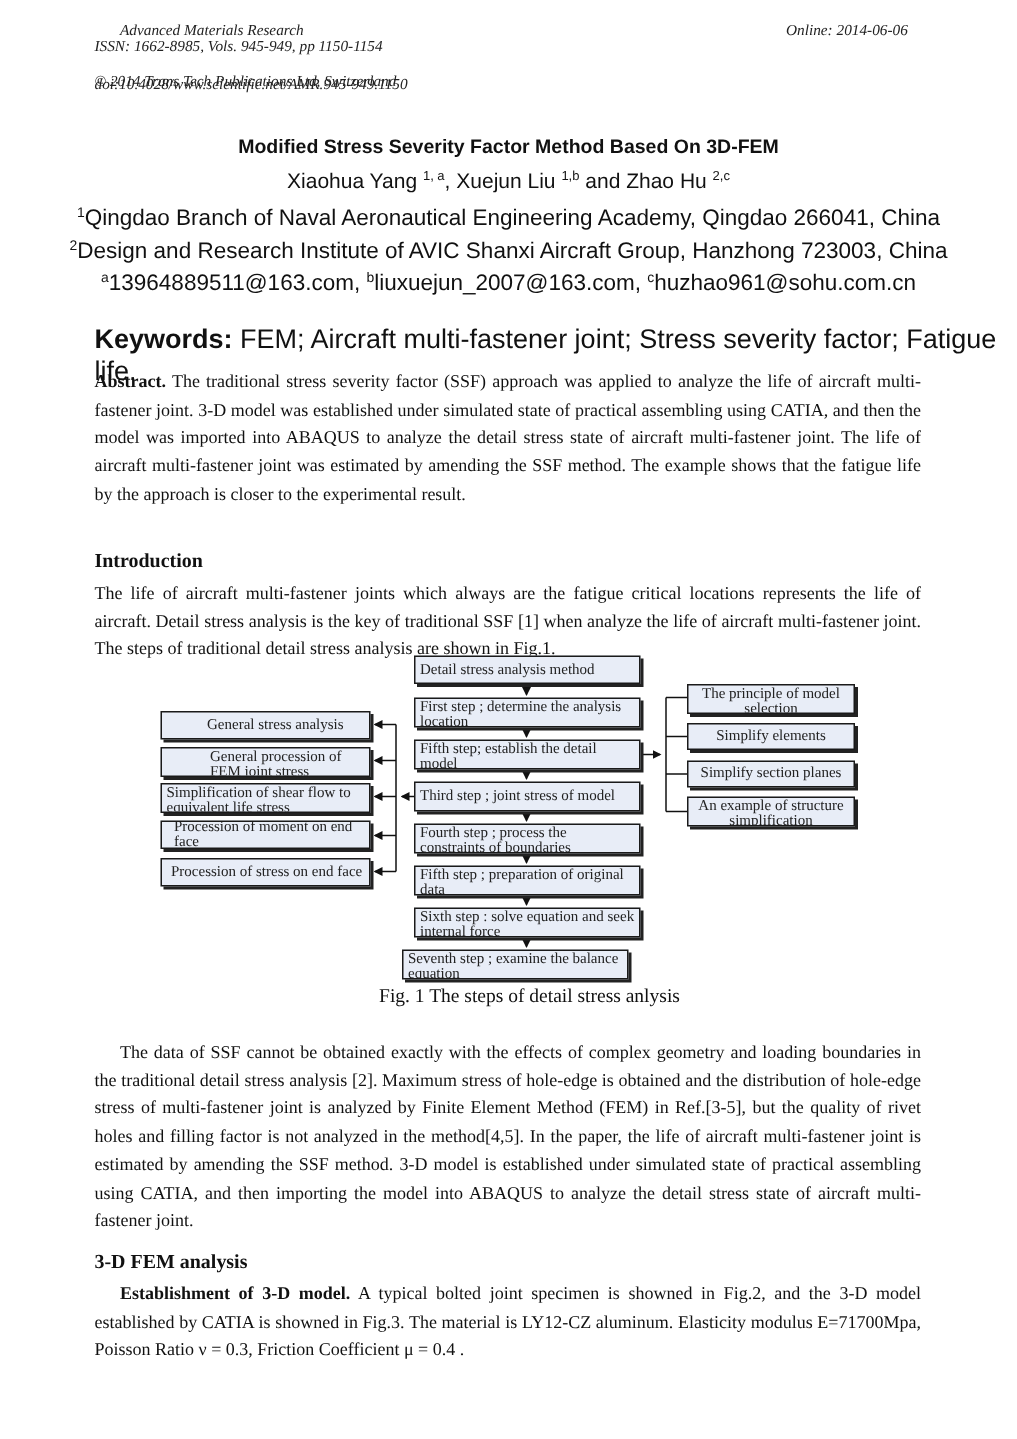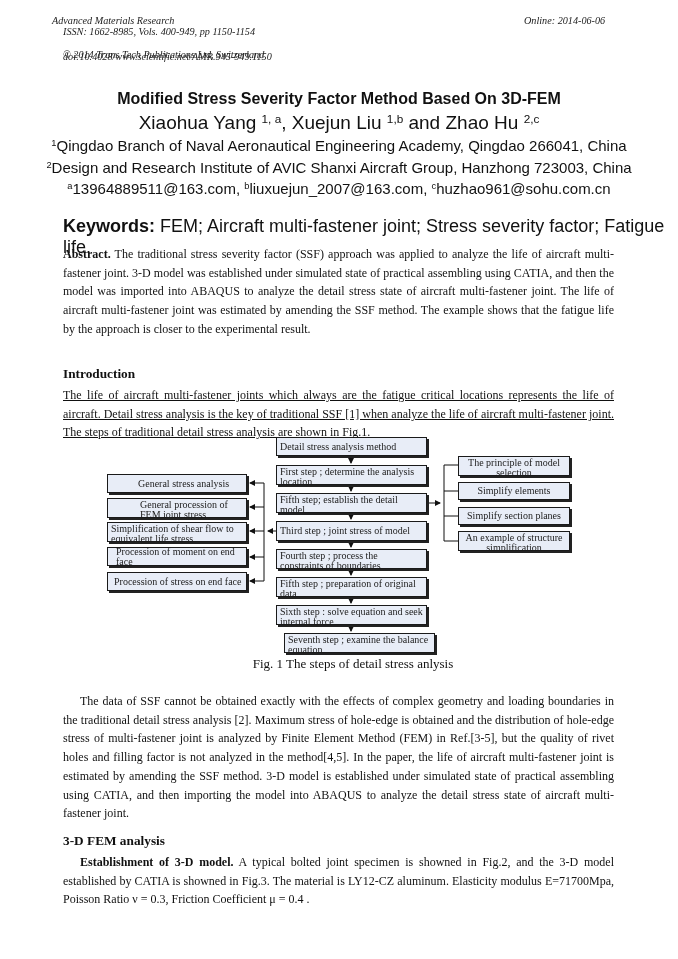--- a/index.html
+++ b/index.html
@@ -1,38 +1,38 @@
 <!DOCTYPE html>
 <html><head>
 <meta charset="utf-8">
 <style>
   html, body { margin:0; padding:0; background:#ffffff; }
   body { width:678px; height:959px; position:relative; overflow:hidden; color:#111; font-family:"Liberation Serif", serif; }
   .abs { position:absolute; }
   .hdr { font-style:italic; font-size:10.2px; line-height:10.5px; color:#222; }
-  .title { left:0; width:678px; top:90px; text-align:center; font-family:"Liberation Sans", sans-serif; font-weight:bold; font-size:16px; }
-  .authors { left:0; width:678px; top:112px; text-align:center; font-family:"Liberation Sans", sans-serif; font-size:19px; }
+  .title { left:0; width:678px; top:90px; text-align:center; font-family:"Liberation Sans", sans-serif; font-weight:bold; font-size:13px; }
+  .authors { left:0; width:678px; top:112px; text-align:center; font-family:"Liberation Sans", sans-serif; font-size:14px; }
   .affil { left:0; width:678px; text-align:center; font-family:"Liberation Sans", sans-serif; font-size:15px; }
   sup { font-size:0.62em; vertical-align:0.55em; line-height:0; }
   .kw { left:63px; top:216px; font-family:Liberation Sans, sans-serif; font-size:18px; }
   .kw b { font-weight:bold; }
   .para { left:63px; width:551px; font-size:12px; line-height:18.7px; text-align:justify; }
   .para b { font-weight:bold; }
   .heading { left:63px; font-weight:bold; font-size:13.3px; }
   .box { position:absolute; background:#e8edf7; border:1px solid #1a1a1a; box-shadow:2px 2px 0 #222; font-family:"Liberation Serif", serif; font-size:10px; line-height:9.8px; color:#222; box-sizing:border-box; padding:1px 3px; overflow:hidden; }
   .box.c { text-align:center; }
   .box.mid { display:flex; align-items:center; }
   .caption { left:0; width:706px; top:656px; text-align:center; font-size:13px; }
   svg.lines { position:absolute; left:0; top:0; }
 </style>
 </head>
 <body>
 
-<div class="abs hdr" style="left:52px; top:16px;">Advanced Materials Research</div>
-<div class="abs hdr" style="left:63px; top:27px;">ISSN: 1662-8985, Vols. 400-949, pp 1150-1154</div>
+<div class="abs hdr" style="left:80px; top:16px;">Advanced Materials Research</div>
+<div class="abs hdr" style="left:63px; top:27px;">ISSN: 1662-8985, Vols. 945-949, pp 1150-1154</div>
 <div class="abs hdr" style="left:63px; top:52px;">doi:10.4028/www.scientific.net/AMR.945-949.1150</div>
 <div class="abs hdr" style="left:63px; top:50px;">© 2014 Trans Tech Publications Ltd, Switzerland</div>
 <div class="abs hdr" style="left:524px; top:16px;">Online: 2014-06-06</div>
 
 <div class="abs title">Modified Stress Severity Factor Method Based On 3D-FEM</div>
 <div class="abs authors">
   <span>Xiaohua Yang </span><sup>1, a</sup><span>, </span><span>Xuejun Liu </span><sup>1,b</sup><span> and </span><span>Zhao Hu </span><sup>2,c</sup>
 </div>
 <div class="abs affil" style="top:137px;">
   <sup>1</sup><span>Qingdao Branch of Naval Aeronautical Engineering Academy, Qingdao 266041, China</span>
@@ -46,21 +46,21 @@
 
 <div class="abs kw">
   <b>Keywords:</b><span> FEM; Aircraft multi-fastener joint; Stress severity factor; Fatigue life.</span>
 </div>
 
 <div class="abs para" style="top:245px;">
   <b>Abstract.</b><span> The traditional stress severity factor (SSF) approach was applied to analyze the life of aircraft multi-fastener joint. 3-D model was established under simulated state of practical assembling using CATIA, and then the model was imported into ABAQUS to analyze the detail stress state of aircraft multi-fastener joint. The life of aircraft multi-fastener joint was estimated by amending the SSF method. The example shows that the fatigue life by the approach is closer to the experimental result.</span>
 </div>
 
 <div class="abs heading" style="top:366px;">Introduction</div>
-<div class="abs para" style="top:386px;text-decoration:underline;">The life of aircraft multi-fastener joints which always are the fatigue critical locations represents the life of aircraft. Detail stress analysis is the key of traditional SSF [1] when analyze the life of aircraft multi-fastener joint. The steps of traditional detail stress analysis are shown in Fig.1.</div>
+<div class="abs para" style="top:386px;">The life of aircraft multi-fastener joints which always are the fatigue critical locations represents the life of aircraft. Detail stress analysis is the key of traditional SSF [1] when analyze the life of aircraft multi-fastener joint. The steps of traditional detail stress analysis are shown in Fig.1.</div>
 
 <div>
   <svg class="lines" width="678" height="680">
     <defs>
       <marker id="ah" markerWidth="6" markerHeight="6" refX="5" refY="3" orient="auto">
         <path d="M0,0 L6,3 L0,6 z" fill="#111"></path>
       </marker>
     </defs>
     <g stroke="#111" stroke-width="1" fill="none">
 
@@ -89,21 +89,21 @@
     </g>
   </svg>
 
   <div class="box mid" style="left:276px; top:437px; width:151px; height:19px;">Detail stress analysis method</div>
   <div class="box" style="left:276px; top:465px; width:151px; height:20px;">First step ;   determine the analysis location</div>
   <div class="box" style="left:276px; top:493px; width:151px; height:20px;">Fifth step;   establish the detail model</div>
   <div class="box mid" style="left:276px; top:521px; width:151px; height:20px;">Third step ;     joint stress of model</div>
   <div class="box" style="left:276px; top:549px; width:151px; height:20px;">Fourth step ;   process the constraints of boundaries</div>
   <div class="box" style="left:276px; top:577px; width:151px; height:20px;">Fifth step ;    preparation of original data</div>
   <div class="box" style="left:276px; top:605px; width:151px; height:20px;">Sixth step : solve equation and seek internal force</div>
-  <div class="box" style="left:284px; top:633px; width:151px; height:20px;">Seventh step ; examine the balance equation</div>
+  <div class="box" style="left:268px; top:633px; width:151px; height:20px;">Seventh step ; examine the balance equation</div>
 
   <div class="box mid" style="left:107px; top:474px; width:140px; height:19px;padding-left:30px;">General  stress analysis</div>
   <div class="box" style="left:107px; top:498px; width:140px; height:20px;padding-left:32px;">General procession of FEM joint stress</div>
   <div class="box" style="left:107px; top:522px; width:140px; height:20px;">Simplification of shear flow to equivalent life stress</div>
   <div class="box mid" style="left:107px; top:547px; width:140px; height:19px; padding-left:8px;">Procession of moment on  end face</div>
   <div class="box mid" style="left:107px; top:572px; width:140px; height:19px; padding-left:6px;">Procession of stress on  end face</div>
 
   <div class="box c" style="left:458px; top:456px; width:112px; height:20px;">The principle of model selection</div>
   <div class="box c mid" style="left:458px; top:482px; width:112px; height:18px; justify-content:center;">Simplify elements</div>
   <div class="box c mid" style="left:458px; top:507px; width:112px; height:18px; justify-content:center;">Simplify section planes</div>

